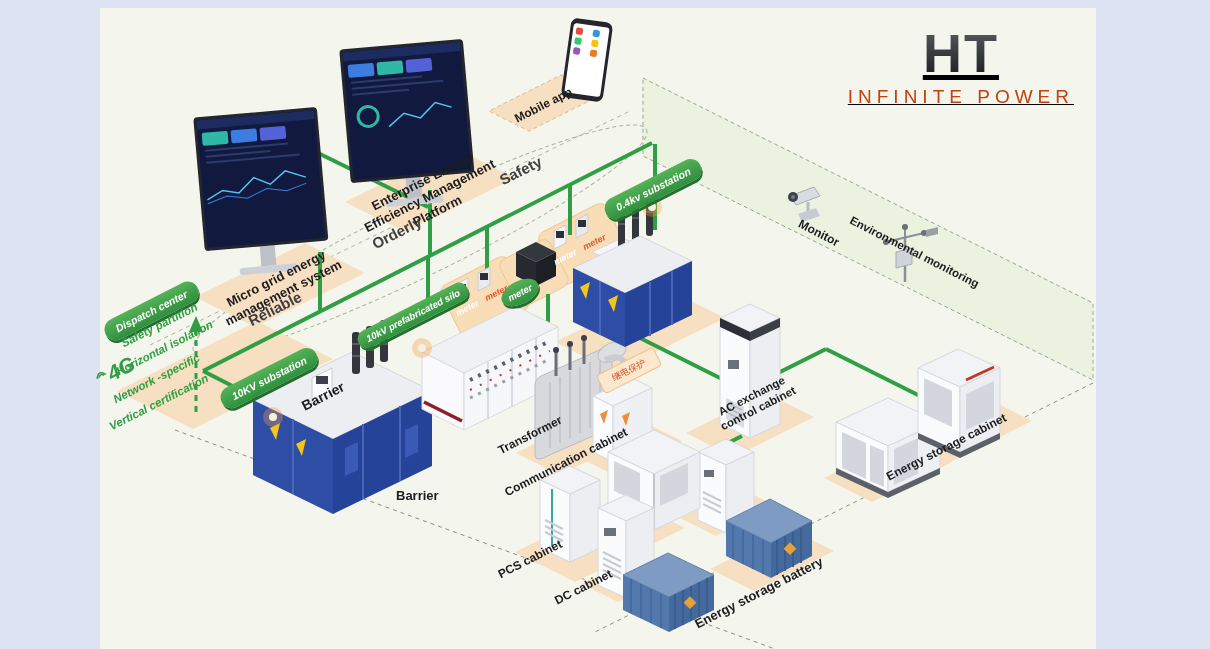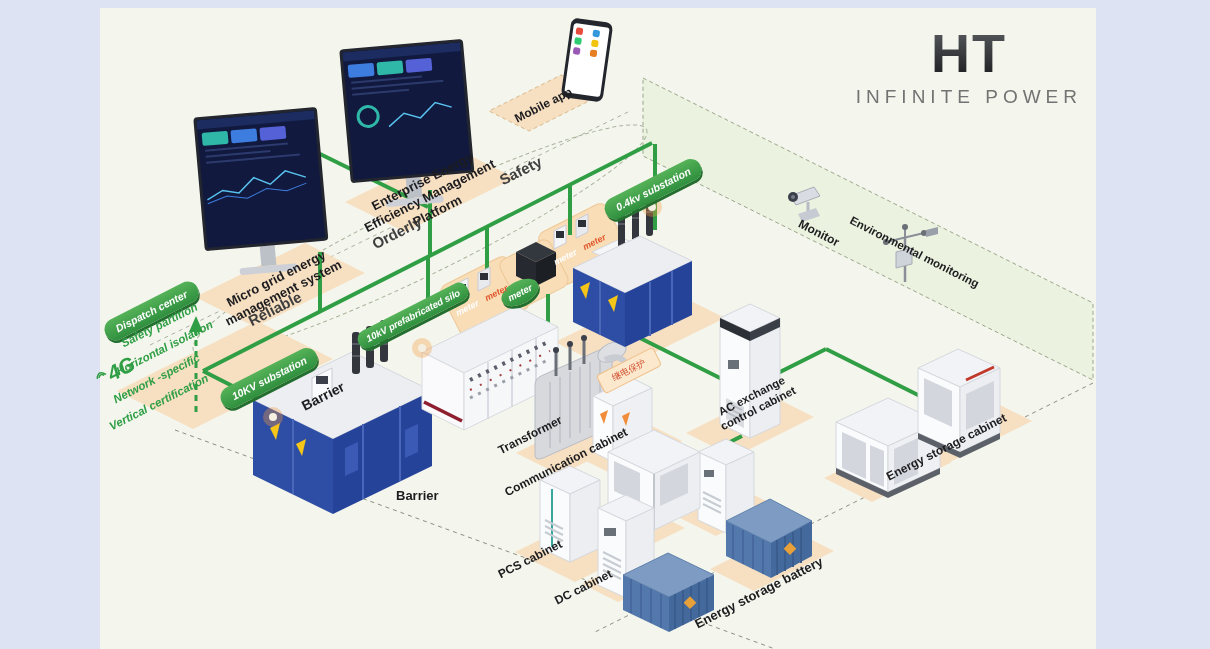--- a/index.html
+++ b/index.html
@@ -34,24 +34,24 @@
   .phone-screen{width:100%;height:100%;background:#fff;border-radius:3px;display:grid;
                 grid-template-columns:1fr 1fr;gap:3px;padding:4px 3px;box-sizing:border-box;align-content:start;}
   .dot{width:7px;height:7px;border-radius:2px;}
   .d1{background:#e74c3c;} .d2{background:#3498db;} .d3{background:#2ecc71;}
   .d4{background:#f1c40f;} .d5{background:#9b59b6;} .d6{background:#e67e22;}
 
   .relaycard{position:absolute;left:597px;top:360px;width:58px;z-index:6;transform:rotate(-27deg);
              background:#fbe8cd;border:1px solid #f0c08a;border-radius:4px;color:#cf4a2a;
              font-size:9px;text-align:center;padding:3px 2px;}
 
-  #logo{position:absolute;right:128px;top:26px;z-index:8;text-align:center;}
+  #logo{position:absolute;right:136px;top:26px;z-index:8;text-align:center;text-decoration:underline;}
   #logo .ht{font-size:54px;font-weight:bold;color:#3a3d40;letter-spacing:2px;line-height:1;
             background:linear-gradient(#5a5d61,#191b1e);-webkit-background-clip:text;background-clip:text;color:transparent;}
-  #logo .tag{font-size:19px;letter-spacing:5px;color:#737373;margin-top:6px;}
+  #logo .tag{font-size:19px;letter-spacing:5px;color:#c2410c;margin-top:6px;}
 
   #fourg{position:absolute;left:94px;top:360px;z-index:7;transform:rotate(-27deg);
          color:#2f9e44;font-size:21px;font-weight:bold;font-style:italic;}
   .dline{position:absolute;z-index:7;transform:rotate(-27deg);transform-origin:0 50%;}
 </style>
 </head>
 <body>
 
 <div id="stage">
   <div id="content-bg"></div>

